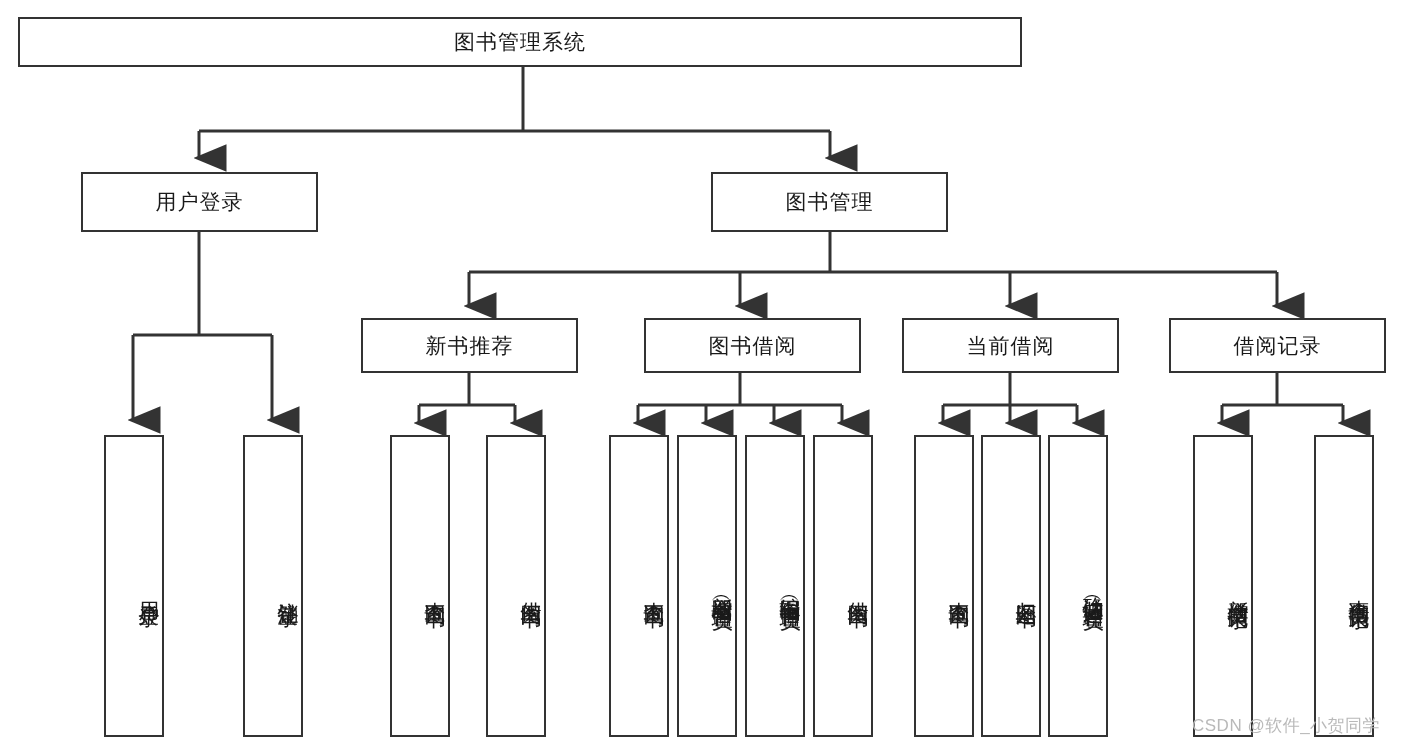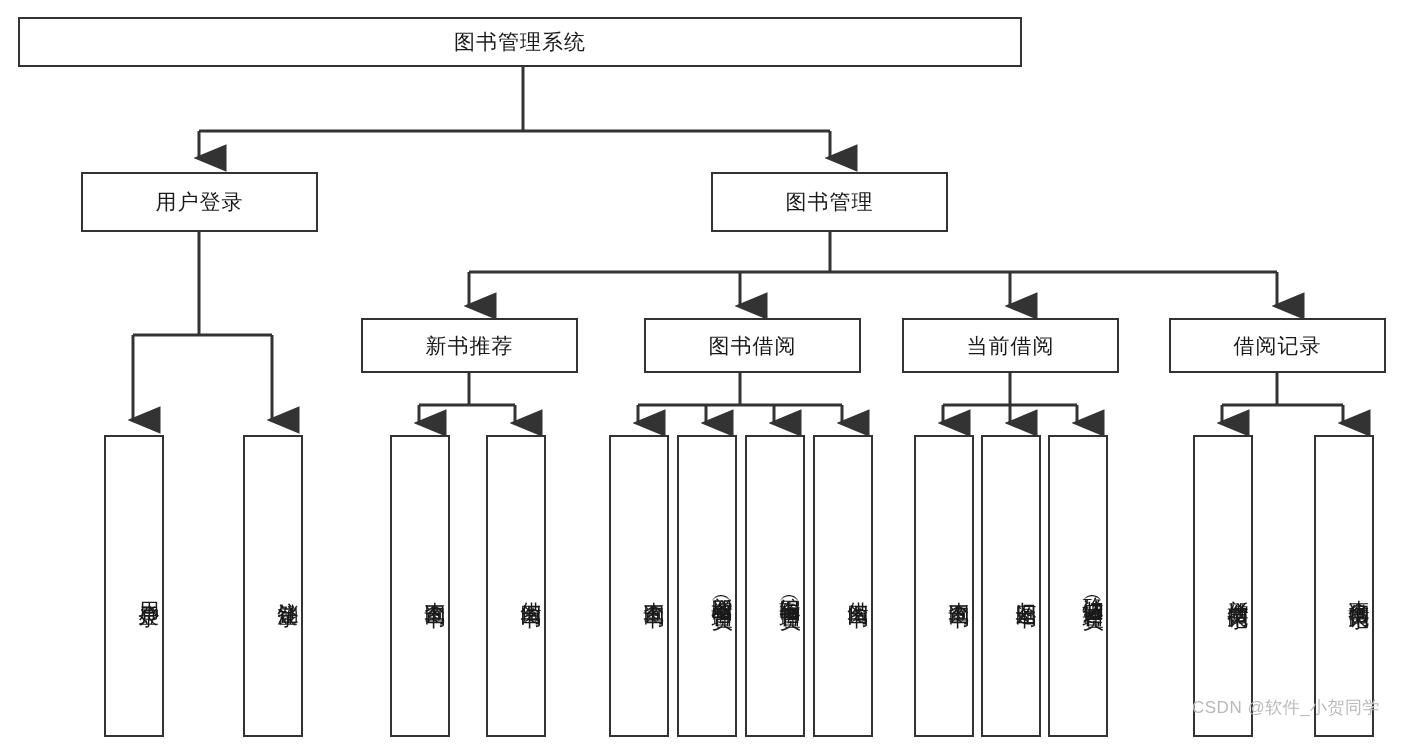--- a/index.html
+++ b/index.html
@@ -150,15 +150,15 @@
   <div class="node node-v" style="left:914px; top:435px; width:60px; height:302px;">查询图书</div>
 
   <div class="node node-v" style="left:981px; top:435px; width:60px; height:302px;">归还图书</div>
 
   <div class="node node-v" style="left:1048px; top:435px; width:60px; height:302px;">确认归还（管理员）</div>
 
   <div class="node node-v" style="left:1193px; top:435px; width:60px; height:302px;">新增借阅记录</div>
 
   <div class="node node-v" style="left:1314px; top:435px; width:60px; height:302px;">查询借阅记录</div>
 
-  <div class="watermark" style="left:1192px; top:696px;">CSDN @软件_小贺同学</div>
+  <div class="watermark" style="left:1192px; top:714px;">CSDN @软件_小贺同学</div>
 
 </div>
 
 </body></html>

